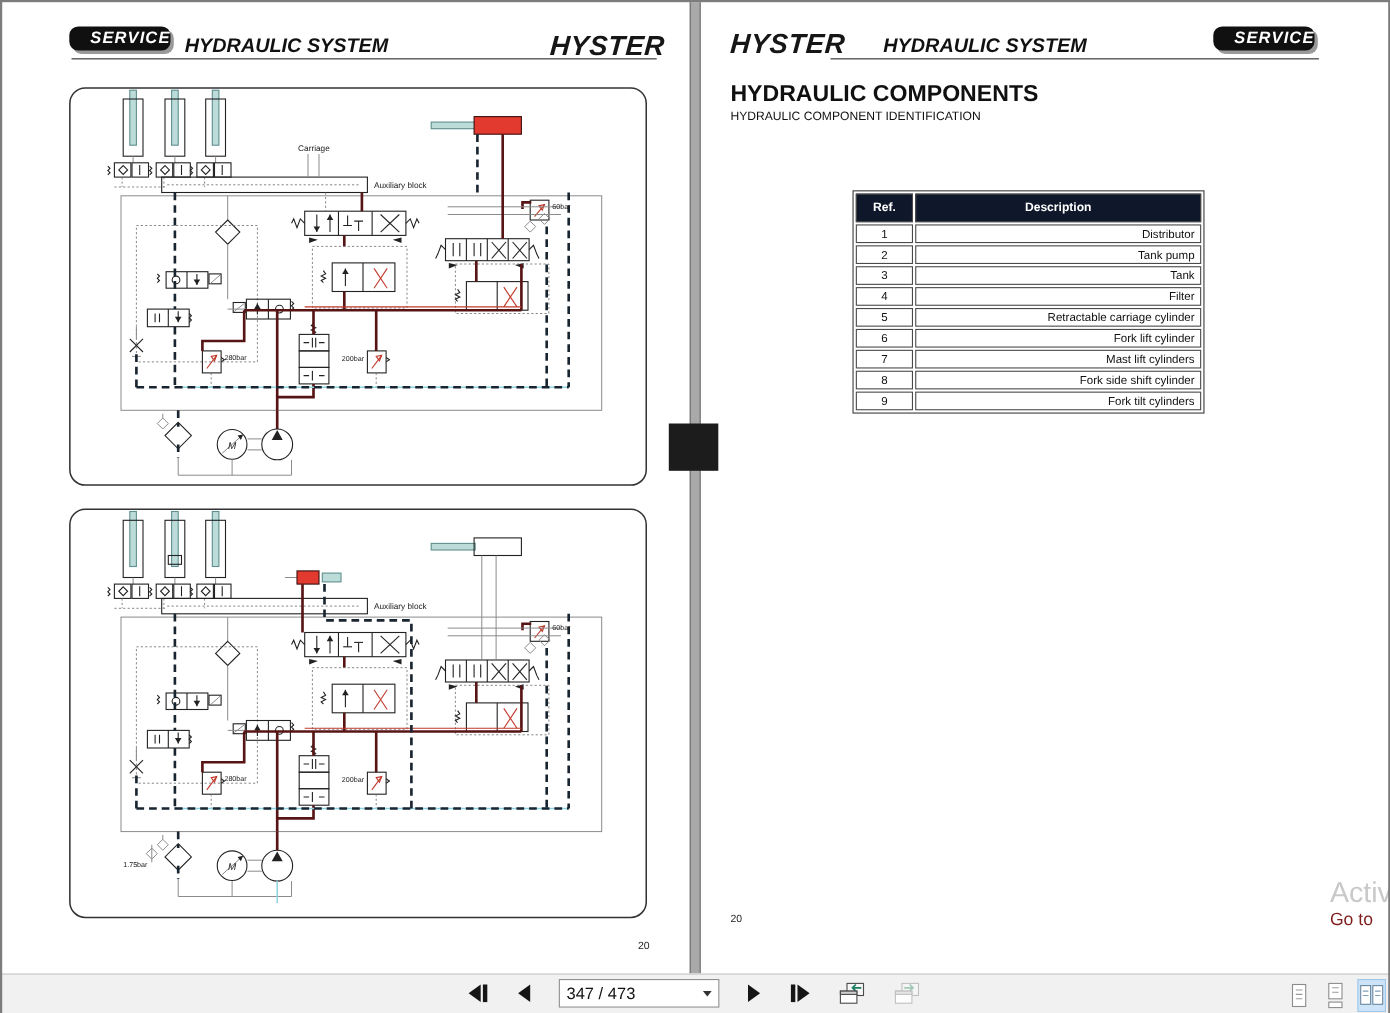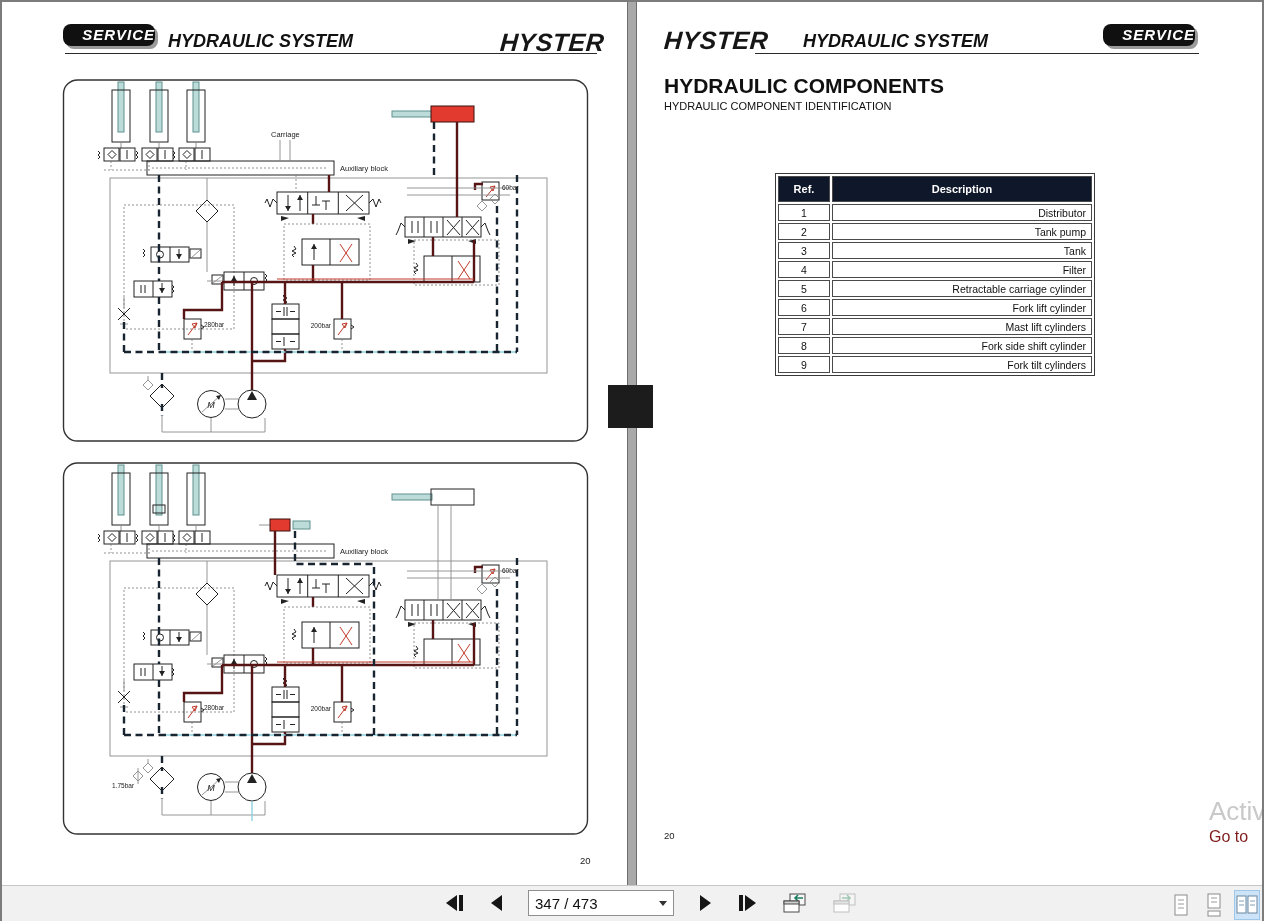--- a/index.html
+++ b/index.html
@@ -52,21 +52,21 @@
   text.dlabM{font-family:"Liberation Sans",sans-serif;font-size:9px;font-style:italic;fill:#222;text-anchor:middle;}
 
   
   .wm{position:absolute;left:1209px;top:796px;color:#c9c9c9;z-index:4;}
   .wm .l1{font-size:26px;line-height:30px;}
   .wm .l2{font-size:16px;color:#7f1d1d;line-height:22px;}
 
   
   .toolbar{position:absolute;left:0;top:885px;width:1264px;height:36px;background:#f1f1f1;
     border-top:1px solid #c6c6c6;box-sizing:border-box;z-index:8;}
-  .nav-group{position:absolute;left:444px;top:4px;display:flex;align-items:center;gap:24px;}
+  .nav-group{position:absolute;left:424px;top:4px;display:flex;align-items:center;gap:24px;}
   .tbtn{display:flex;align-items:center;justify-content:center;cursor:default;}
   .page-combo{width:132px;height:24px;background:#fff;border:1px solid #8f8f8f;display:flex;
     align-items:center;font-size:15px;color:#111;padding:0 6px;justify-content:space-between;}
   .combo-arrow{width:0;height:0;border-left:4px solid transparent;border-right:4px solid transparent;
     border-top:5px solid #333;margin-left:6px;}
   .view-group{position:absolute;left:1168px;top:4px;display:flex;gap:7px;align-items:center;}
   .vicon{width:24px;height:28px;display:flex;align-items:center;justify-content:center;border:1px solid transparent;}
   .vicon.sel{background:#cde3f7;border:1px solid #9ec7ea;}
 </style>
 </head>

